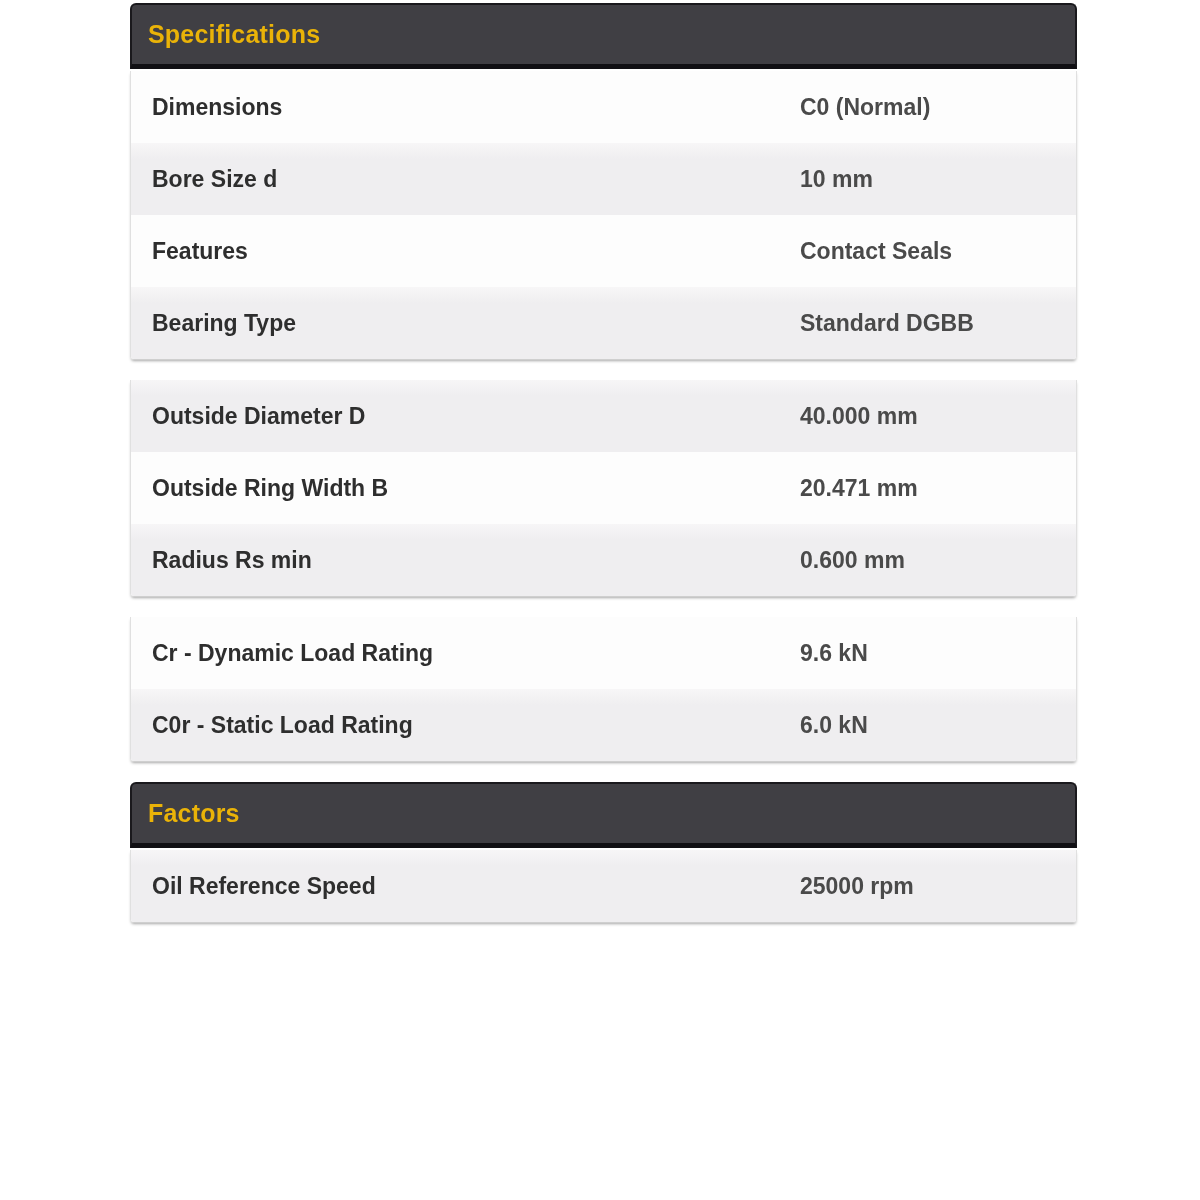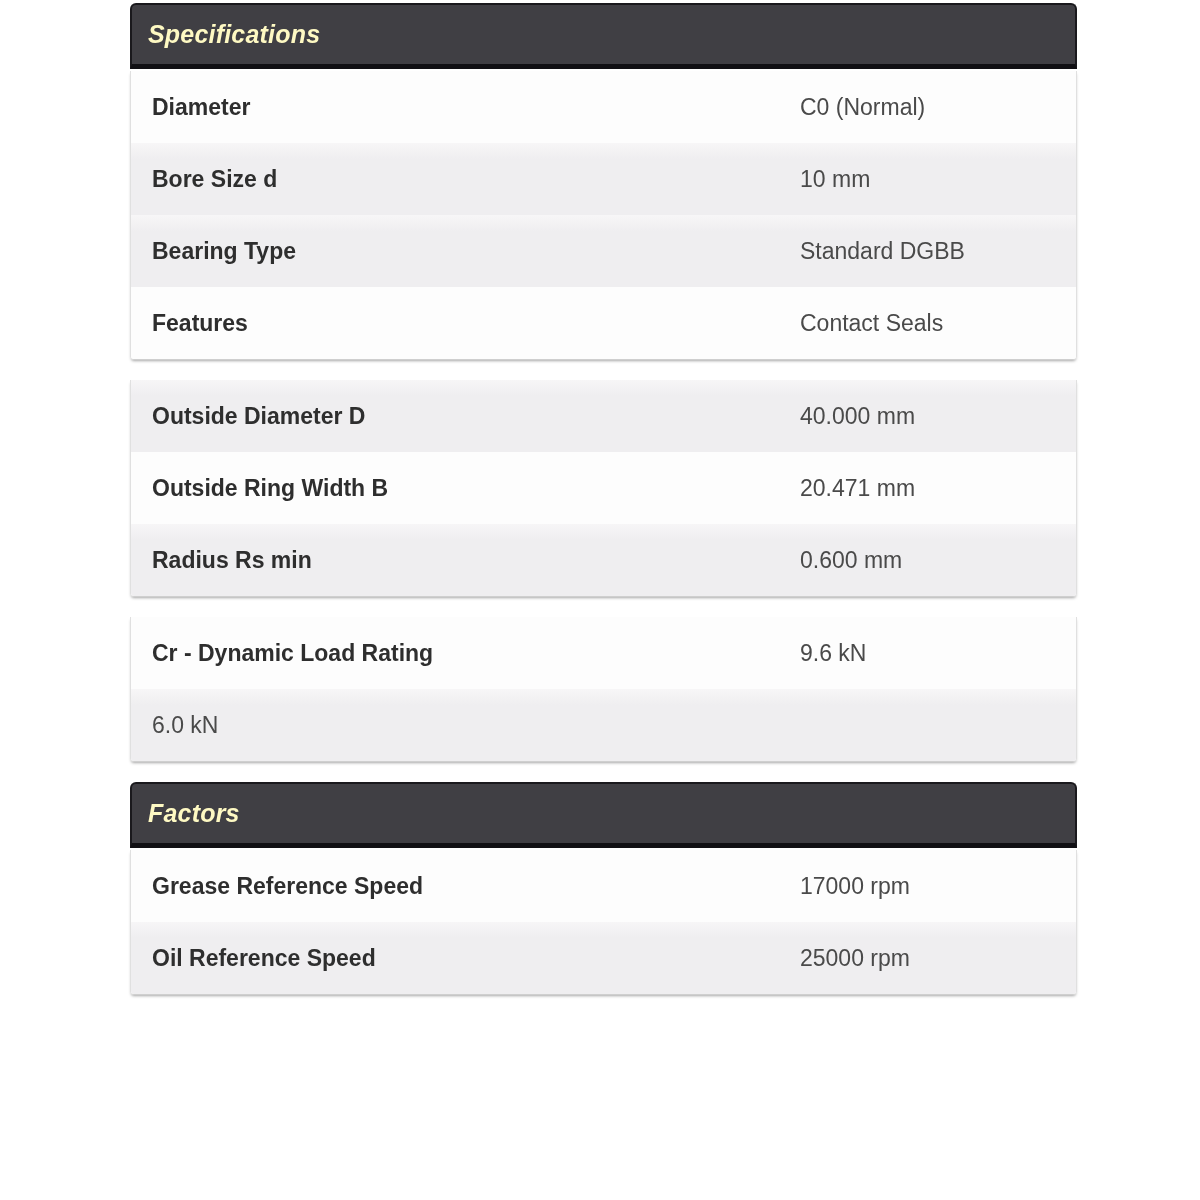--- a/index.html
+++ b/index.html
@@ -26,25 +26,24 @@
   .section-header {
     box-sizing: border-box;
     height: 66px;
     background: #403f44;
     border: 2px solid #1a191d;
     border-bottom: 5px solid #111014;
     border-radius: 6px 6px 0 0;
     display: flex;
     align-items: center;
     padding: 0 16px;
-    color: #fef9c3;
+    color: #eab308;
     font-size: 25px;
     font-weight: bold;
     letter-spacing: 0.2px;
-    font-style: italic;
   }
   .section-body {
     margin-top: 2px;
     border: 1px solid #e0e0e0;
     border-top: none;
     border-bottom: 1px solid #cfcfcf;
     border-radius: 0 0 4px 4px;
     box-shadow: 0 2px 3px -1px rgba(0,0,0,0.35);
     overflow: hidden;
   }
@@ -62,51 +61,51 @@
   .spec-row.alt {
     background: linear-gradient(#f7f6f7, #efeef0 22%);
   }
   .spec-row .spec-label {
     width: 648px;
     flex: 0 0 648px;
     font-weight: bold;
     color: #2e2e2e;
   }
   .spec-row .spec-value {
-    font-weight: normal;
+    font-weight: bold;
     color: #4a4a4a;
   }
 </style>
 </head>
 <body>
 
 <div class="spec-wrap">
   <section class="section">
     <div class="section-header">
       <span class="section-title">Specifications</span>
     </div>
     <div class="section-body">
   <div class="spec-row plain">
-    <span class="spec-label">Diameter</span>
+    <span class="spec-label">Dimensions</span>
     <span class="spec-value">C0 (Normal)</span>
   </div>
 
   <div class="spec-row alt">
     <span class="spec-label">Bore Size d</span>
     <span class="spec-value">10 mm</span>
   </div>
 
+  <div class="spec-row plain">
+    <span class="spec-label">Features</span>
+    <span class="spec-value">Contact Seals</span>
+  </div>
+
   <div class="spec-row alt">
     <span class="spec-label">Bearing Type</span>
     <span class="spec-value">Standard DGBB</span>
-  </div>
-
-  <div class="spec-row plain">
-    <span class="spec-label">Features</span>
-    <span class="spec-value">Contact Seals</span>
   </div>
 
 </div>
   </section>
 
   <section class="section">
     <div class="section-body">
   <div class="spec-row alt">
     <span class="spec-label">Outside Diameter D</span>
     <span class="spec-value">40.000 mm</span>
@@ -125,34 +124,31 @@
   </section>
 
   <section class="section">
     <div class="section-body">
   <div class="spec-row plain">
     <span class="spec-label">Cr - Dynamic Load Rating</span>
     <span class="spec-value">9.6 kN</span>
   </div>
 
   <div class="spec-row alt">
+    <span class="spec-label">C0r - Static Load Rating</span>
     <span class="spec-value">6.0 kN</span>
   </div>
 </div>
   </section>
 
   <section class="section">
     <div class="section-header">
       <span class="section-title">Factors</span>
     </div>
     <div class="section-body">
-  <div class="spec-row plain">
-    <span class="spec-label">Grease Reference Speed</span>
-    <span class="spec-value">17000 rpm</span>
-  </div>
 
   <div class="spec-row alt">
     <span class="spec-label">Oil Reference Speed</span>
     <span class="spec-value">25000 rpm</span>
   </div>
 </div>
   </section>
 </div>
 
 </body></html>

